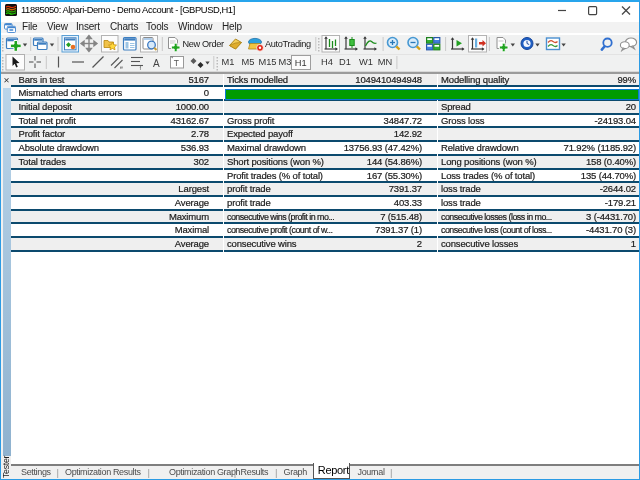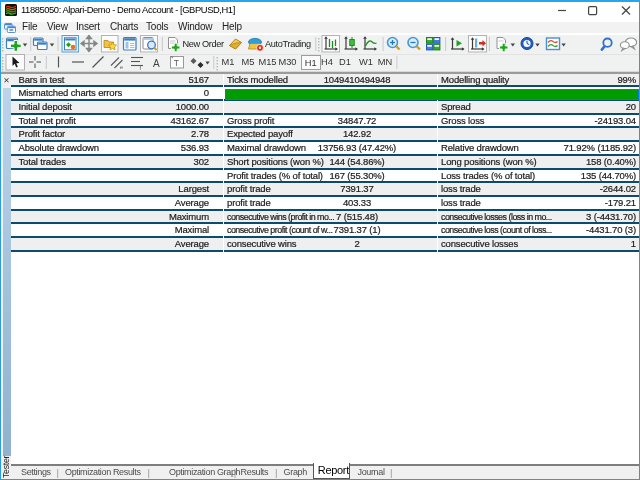--- a/index.html
+++ b/index.html
@@ -22,21 +22,21 @@
 
 #ptop{left:1px;top:72px;width:638px;height:1.5px;background:#9b9b9b}
 #tbl{left:11px;top:73.5px;width:628px;height:178.4px;background:#fff}
 .r{position:relative;width:628px;height:13.72px;border-bottom:2px solid #0c4a6e;background:#fff}
 .g{background:#efefef}
 .r span{position:absolute;top:0;line-height:12.9px;font-size:9.5px;letter-spacing:-0.15px;white-space:nowrap;-webkit-text-stroke:0.2px #1b1b1b}
 .tr{font-size:8.9px !important;letter-spacing:-0.5px !important;line-height:13.4px !important}
 .c1l{left:7.5px}
 .c1v{left:58px;width:140px;text-align:right}
 .c2l{left:216px}
-.c2v{left:281px;width:130px;text-align:center}
+.c2v{left:281px;width:130px;text-align:right}
 .c3l{left:430px}
 .c3v{left:495px;width:130px;text-align:right}
 .vsep{position:absolute;top:0;width:1px;height:178.4px;background:#fff;z-index:2}
 #gbar{left:213.5px;top:15.6px;width:414px;height:11px;background:#009b00;border:1px solid #0a7ad4;z-index:3}
 
 #lcol{left:1px;top:73.5px;width:10px;height:405.5px;background:#f0f0f0}
 #lx{left:3.2px;top:75.5px;width:8px;height:10px;font-size:7.8px;color:#333;line-height:9px}
 #lstrip{left:3px;top:88px;width:8px;height:368px;background:linear-gradient(#bad5ea,#8fb2cf)}
 #tester{left:-5px;top:462px;width:22px;height:10px;font-size:8.8px;letter-spacing:-0.3px;color:#222;transform:rotate(-90deg);transform-origin:center;text-align:center}
 
@@ -306,21 +306,21 @@
  <line x1="396.9" y1="2" x2="396.9" y2="15" stroke="#c9c9c9" stroke-width="1"></line>
 </svg>
 
 <div class="ab" style="left:182.5px;top:38.5px;font-size:9.2px;letter-spacing:-0.35px;color:#1a1a1a">New Order</div>
 <div class="ab" style="left:265px;top:38.5px;font-size:9.2px;letter-spacing:-0.35px;color:#1a1a1a">AutoTrading</div>
 
 <div class="ab tf" style="left:218px;top:55px;width:20px">M1</div>
 <div class="ab tf" style="left:238px;top:55px;width:20px">M5</div>
 <div class="ab tf" style="left:257px;top:55px;width:21px">M15</div>
 <div class="ab tf" style="left:277px;top:55px;width:21px">M30</div>
-<div class="ab tf" id="tfH1" style="left:301px;top:55px;width:19.5px">H1</div>
+<div class="ab tf" id="tfH1" style="left:291px;top:55px;width:19.5px">H1</div>
 <div class="ab tf" style="left:317px;top:55px;width:20px">H4</div>
 <div class="ab tf" style="left:335px;top:55px;width:20px">D1</div>
 <div class="ab tf" style="left:356px;top:55px;width:20px">W1</div>
 <div class="ab tf" style="left:375px;top:55px;width:20px">MN</div>
 
 <div class="ab" id="ptop"></div>
 <div class="ab" id="tbl">
  <div class="vsep" style="left:211.5px"></div>
  <div class="vsep" style="left:425.5px"></div>
  <div class="ab" id="gbar"></div>

